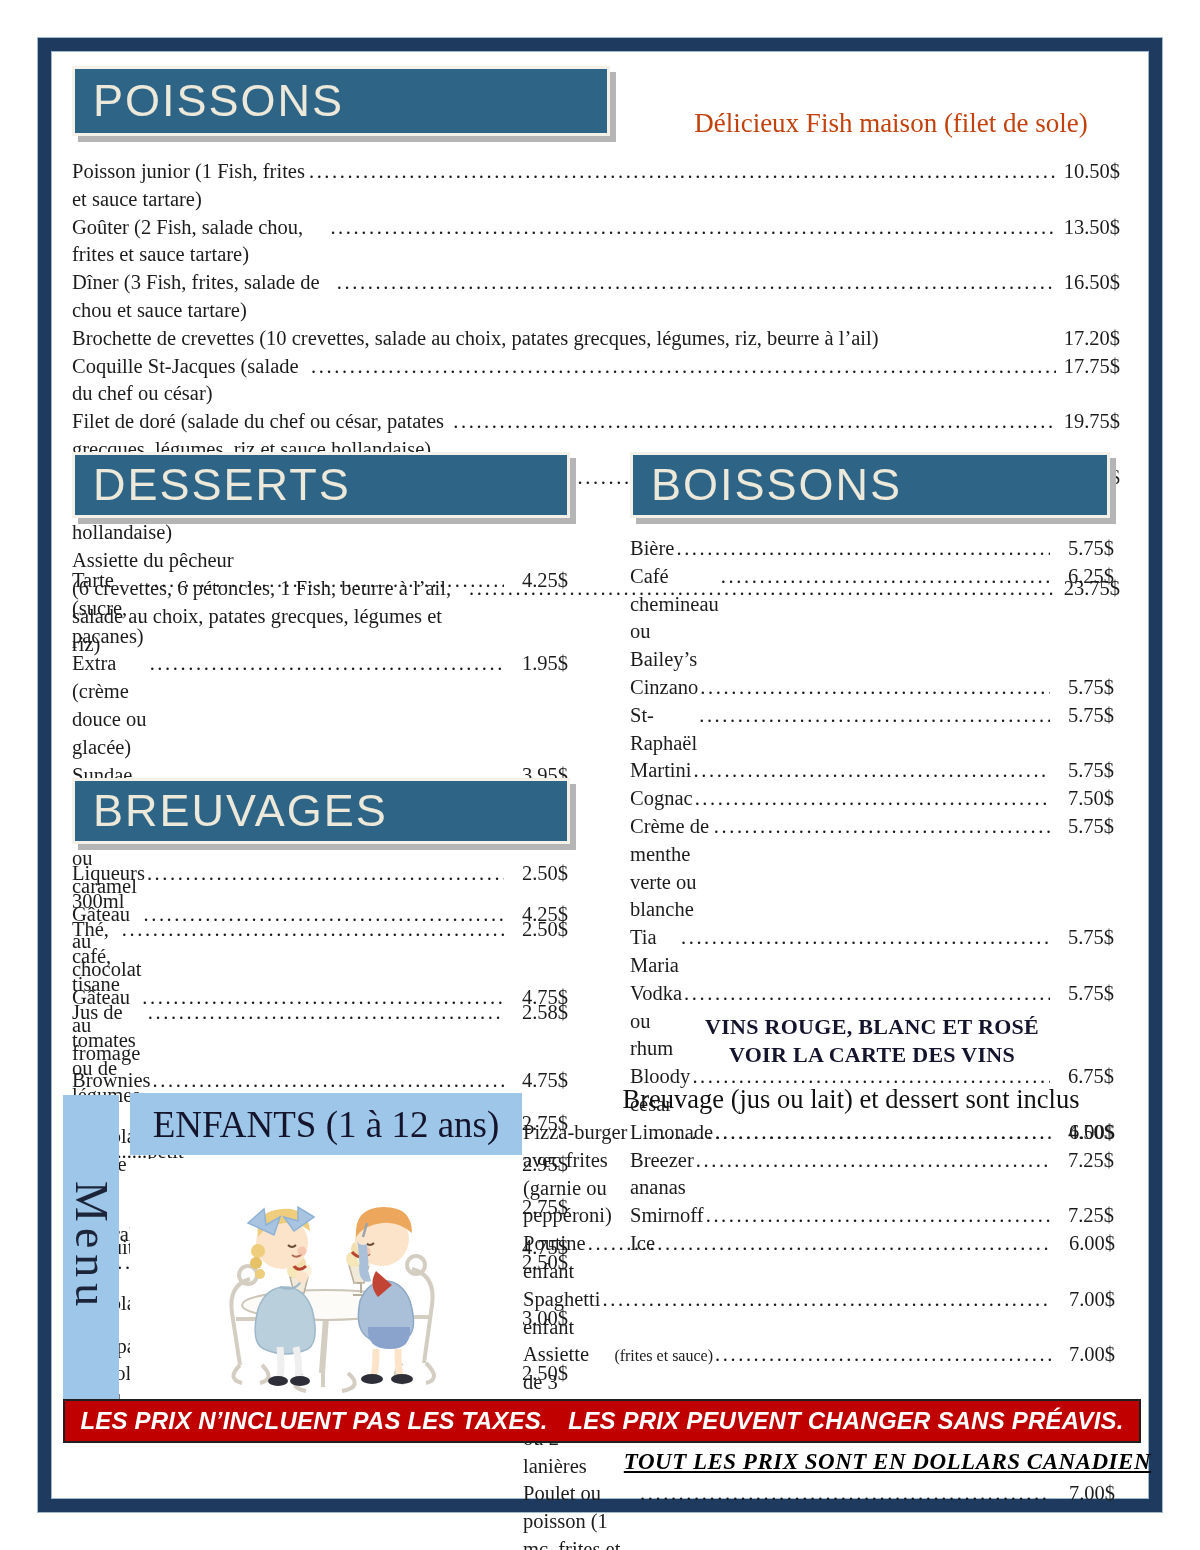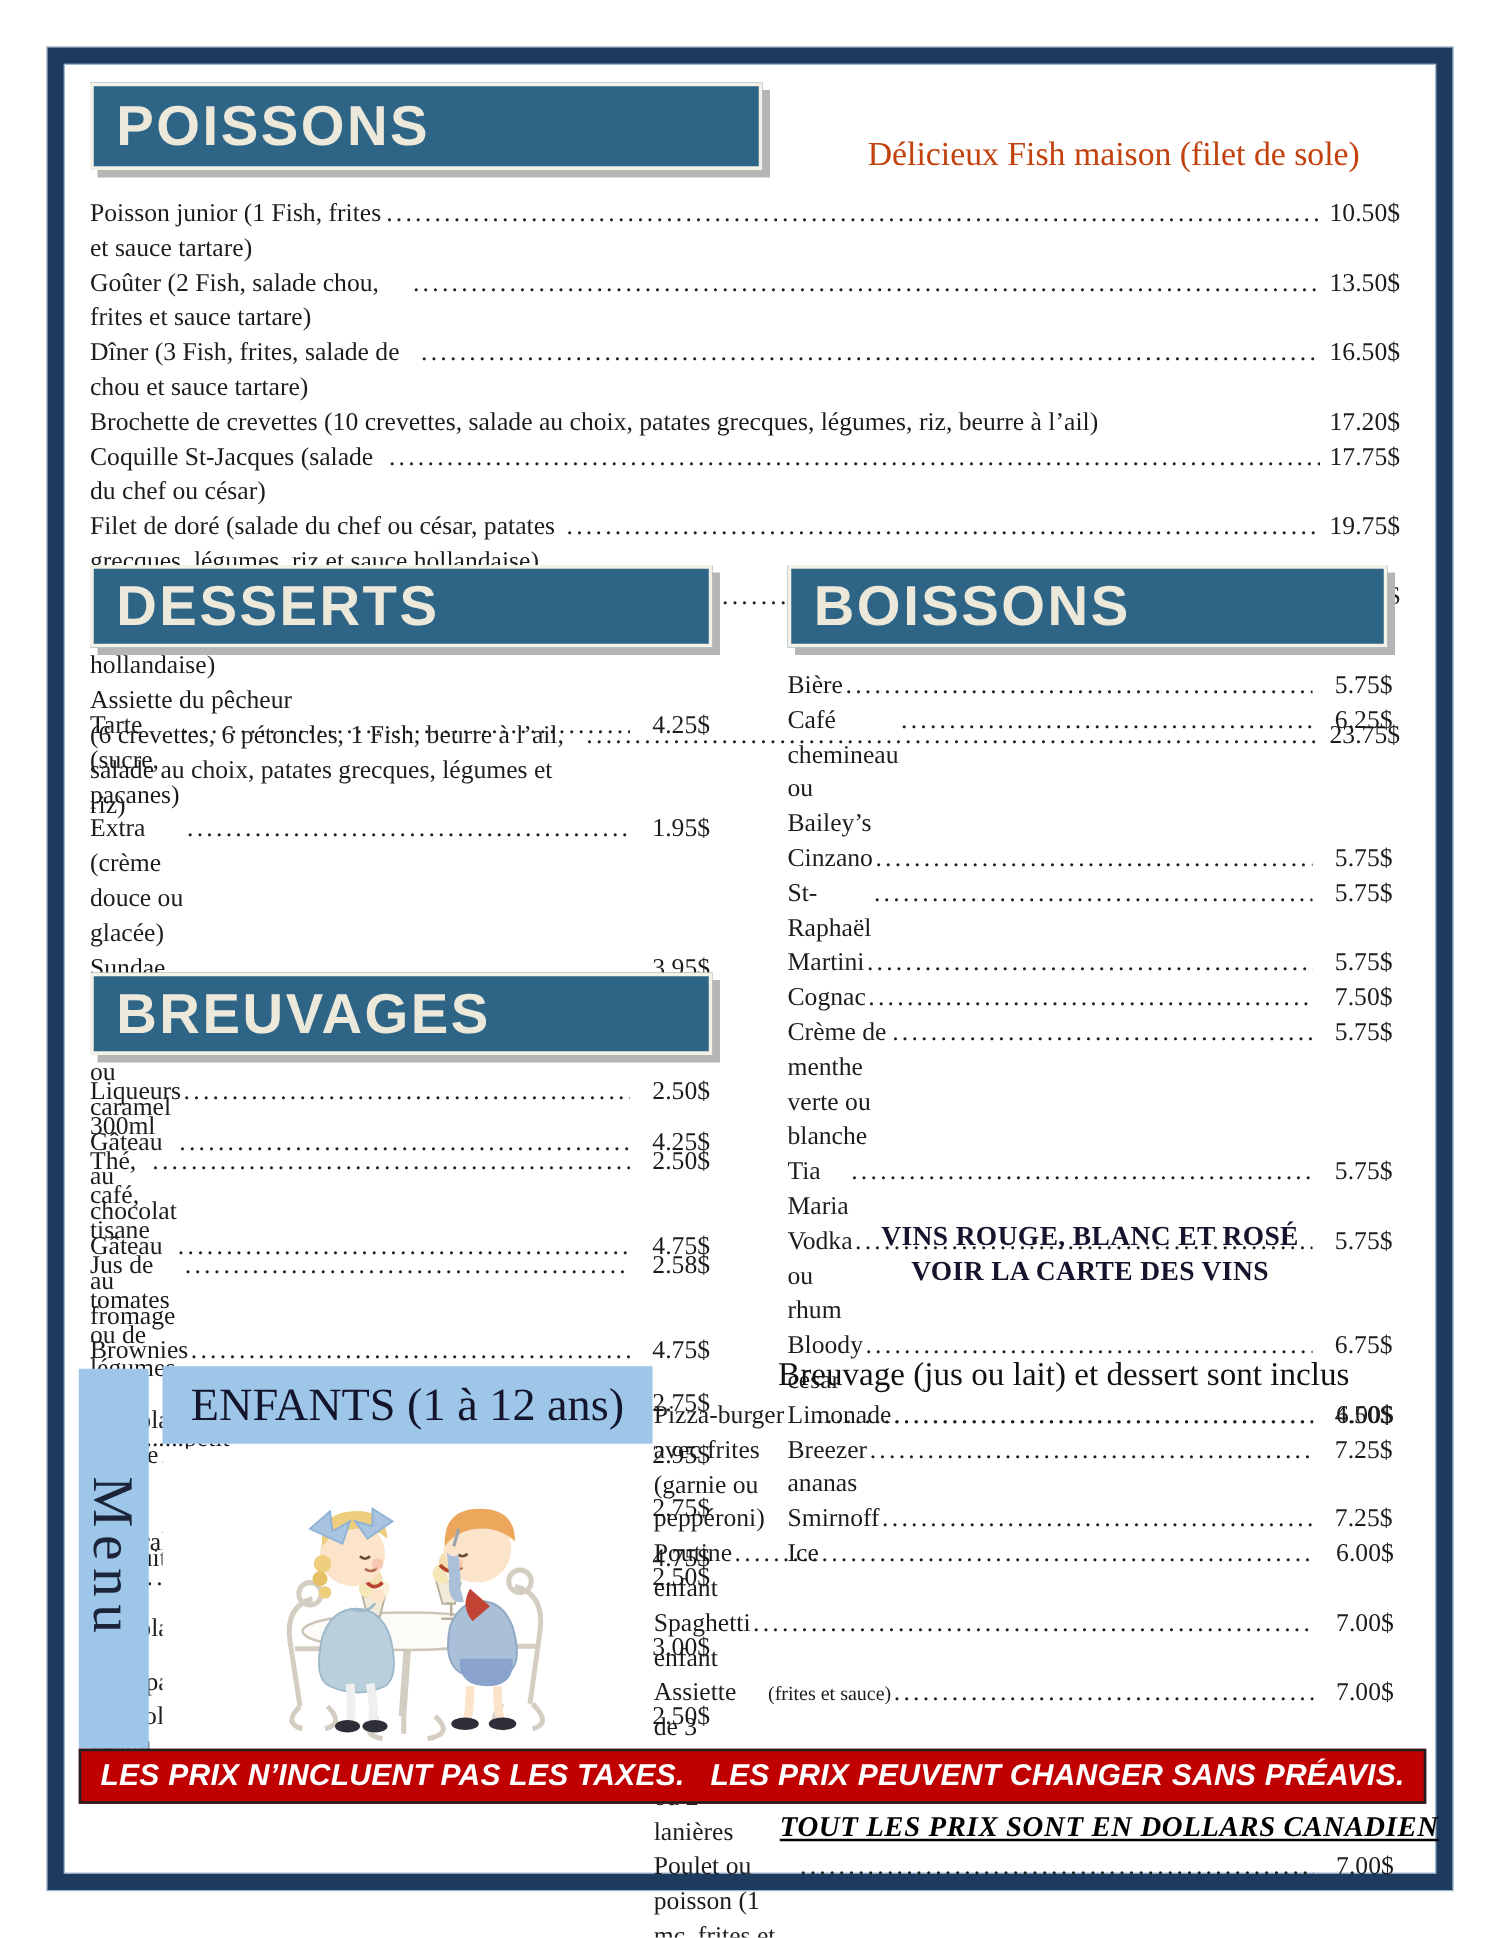--- a/index.html
+++ b/index.html
@@ -17,36 +17,36 @@
   .section-header {
     position:absolute;
     background:var(--header_blue,#2e6586);
     border:3px solid #f4f1e8;
     box-shadow:6px 6px 0 var(--shadow_gray,#b5b5b5);
     box-sizing:border-box;
     display:flex; align-items:center;
     padding-left:18px;
     color:var(--header_text,#ece8da);
     font-family:"Liberation Sans", sans-serif;
-    font-size:45px; letter-spacing:2px; font-weight:700;
+    font-size:45px; letter-spacing:2px; font-weight:400;
   }
 
   
   .menu-list { position:absolute; }
   .menu-item { display:flex; align-items:baseline; font-size:20.5px; line-height:27.8px; }
   .item-name { white-space:pre-wrap; flex:0 1 auto; }
   .item-note { font-size:16px; white-space:pre; }
   .leader { flex:1 1 auto; overflow:hidden; white-space:nowrap; min-width:4px; padding:0 2px; }
   .leader::after { content:"......................................................................................................................................................."; letter-spacing:2.6px; }
   .menu-item.no-dots .leader::after { content:""; }
   .item-price { flex:0 0 auto; min-width:64px; text-align:right; white-space:pre; }
 
   .delicieux { position:absolute; left:560px; top:57px; width:560px; text-align:center; font-size:27px; color:#c2410c; }
 
-  .vins-note { position:absolute; left:579px; top:924px; width:484px; text-align:center; font-weight:bold; font-size:22px; line-height:28px; color:#14142c; letter-spacing:0.3px; }
+  .vins-note { position:absolute; left:579px; top:962px; width:484px; text-align:center; font-weight:bold; font-size:22px; line-height:28px; color:#14142c; letter-spacing:0.3px; }
 
   .menu-strip {
     position:absolute; left:12px; top:1044px; width:56px; height:304px;
     background:var(--light_blue,#9dc6e8);
     display:flex; align-items:center; justify-content:center;
   }
   .menu-strip .vtext {
     writing-mode:vertical-rl;
     font-size:46px; color:#1b2438; letter-spacing:6px;
   }

